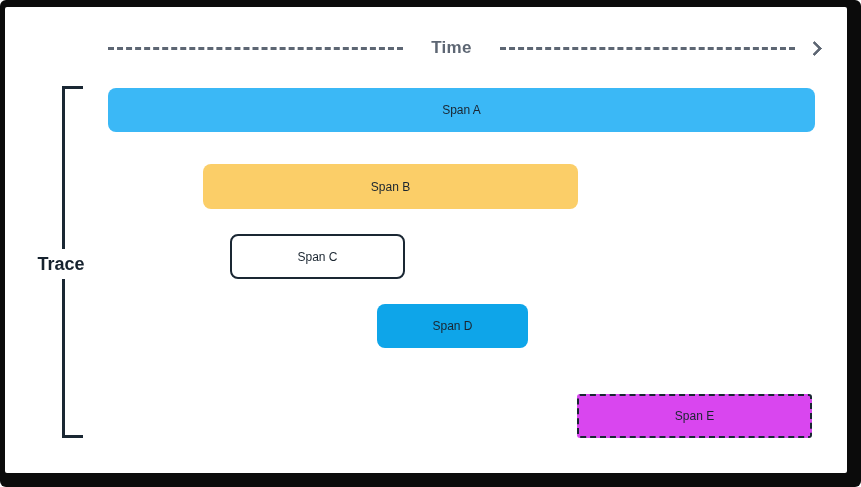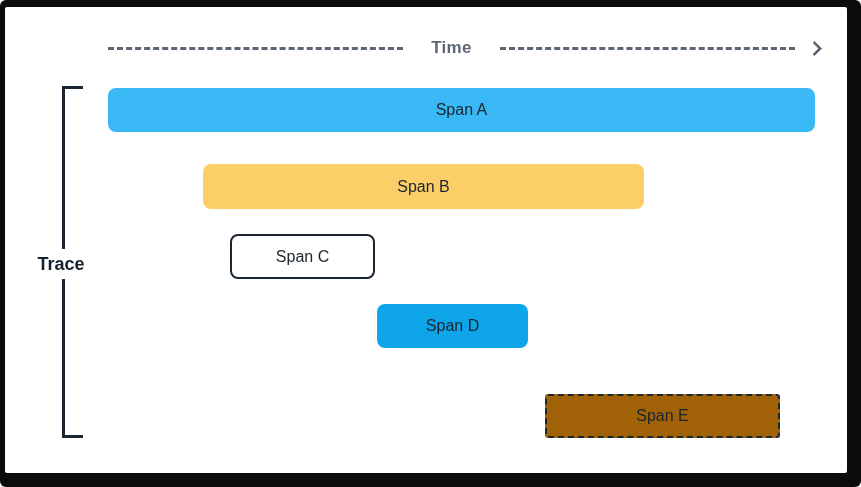--- a/index.html
+++ b/index.html
@@ -74,29 +74,29 @@
     font-weight: bold;
     color: #16222e;
     z-index: 2;
   }
 
   
   .span {
     position: absolute;
     display: flex; align-items: center; justify-content: center;
     border-radius: 8px;
-    font-size: 16px;
+    font-size: 12px;
     color: #1a2530;
   }
   .span-a { left: 103px; top: 81px;  width: 707px; height: 44px; background: #3bb8f6; }
-  .span-b { left: 198px; top: 157px; width: 441px; height: 45px; background: #fbce68; }
-  .span-c { left: 225px; top: 227px; width: 145px; height: 45px; background: #ffffff;
+  .span-b { left: 198px; top: 157px; width: 375px; height: 45px; background: #fbce68; }
+  .span-c { left: 225px; top: 227px; width: 175px; height: 45px; background: #ffffff;
             border: 2px solid #1a2733; }
   .span-d { left: 372px; top: 297px; width: 151px; height: 44px; background: #0ea5e9; }
-  .span-e { left: 540px; top: 387px; width: 235px; height: 44px; background: #a16207;
+  .span-e { left: 572px; top: 387px; width: 235px; height: 44px; background: #d946ef;
             border: 2px dashed #1a2733; border-radius: 3px; }
 </style>
 </head>
 <body>
 
 <div class="frame">
   <div class="canvas">
 
     <div class="time-axis">
       <div class="time-dash"></div>

